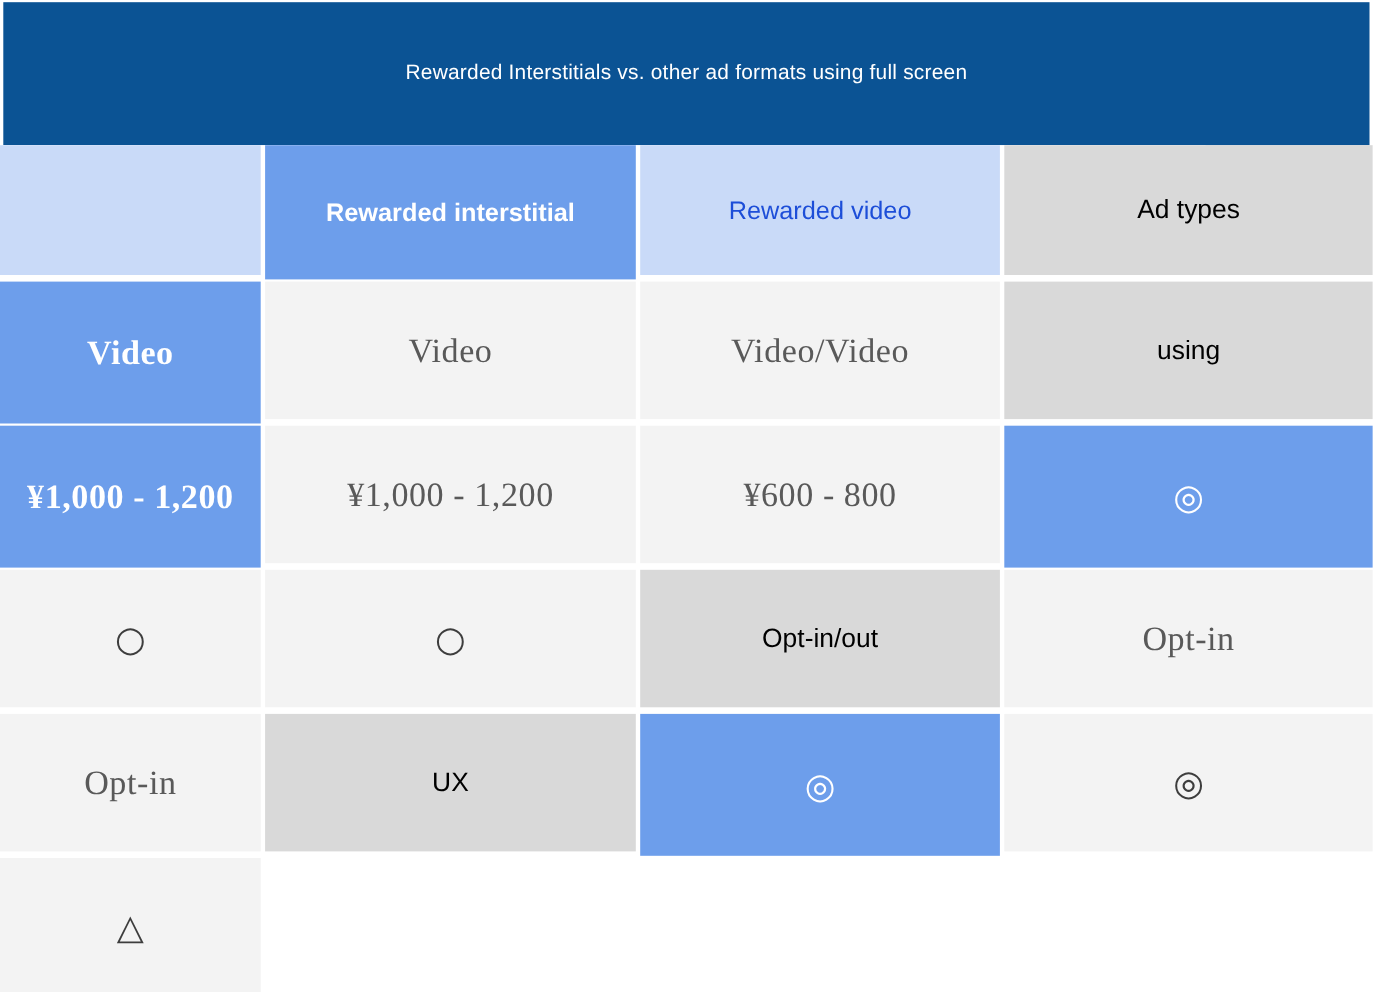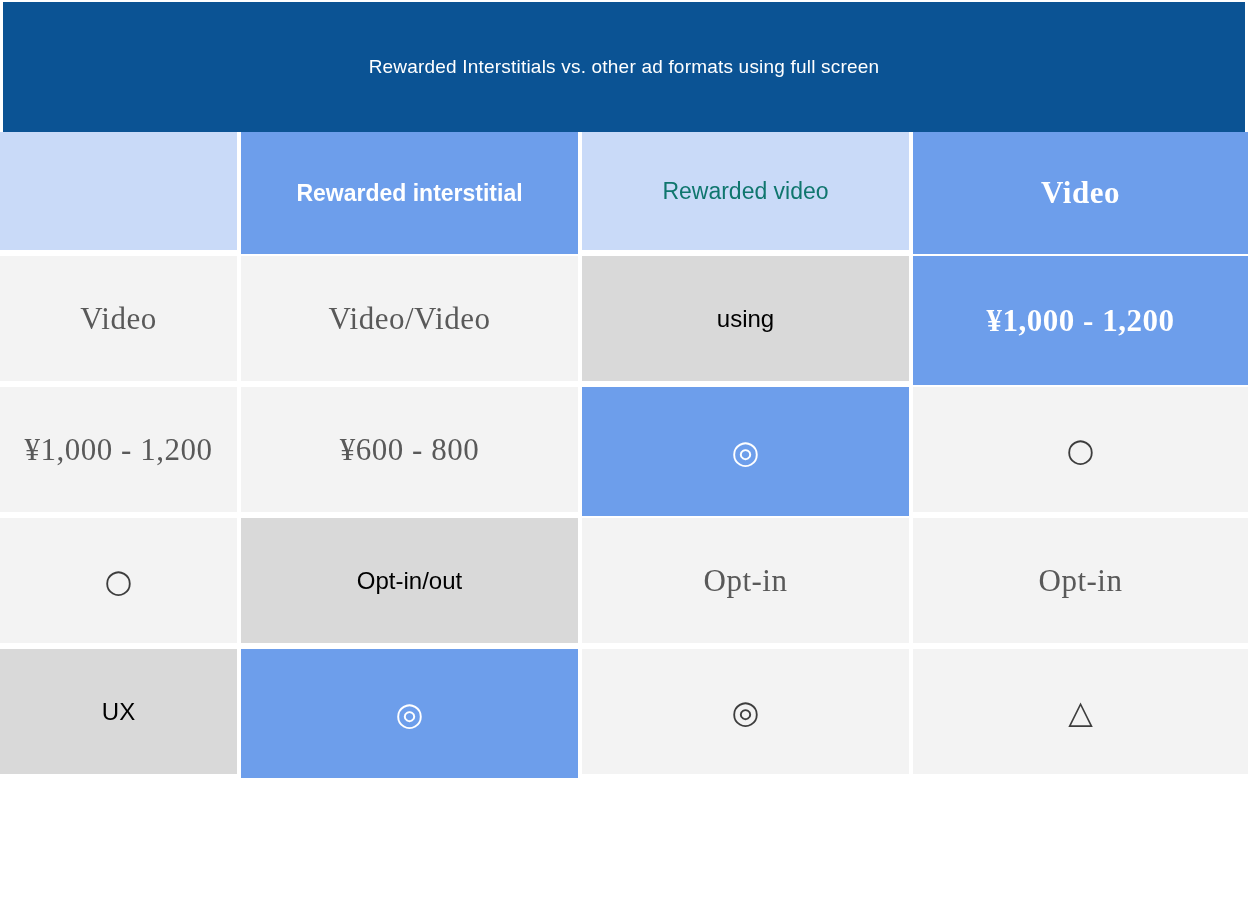--- a/index.html
+++ b/index.html
@@ -35,21 +35,21 @@
   }
   .cell {
     display: flex;
     align-items: center;
     justify-content: center;
     text-align: center;
   }
   
   .cell.colhead {
     background: #C9DAF8;
-    color: #0f766e;
+    color: #1d4ed8;
     font-size: 23px;
   }
   
   .cell.hl {
     background: #6D9EEB;
     color: #ffffff;
     margin-bottom: -4px;
   }
   .cell.colhead.hl {
     font-weight: bold;
@@ -90,20 +90,21 @@
 <div class="banner">
   <div class="banner-title">Rewarded Interstitials vs. other ad formats using full screen</div>
 </div>
 
 <div class="table">
 
   <div class="cell colhead"></div>
   <div class="cell colhead hl">Rewarded interstitial</div>
   <div class="cell colhead">Rewarded video</div>
 
+  <div class="cell rowlabel">Ad types</div>
   <div class="cell hl comic">Video</div>
   <div class="cell data comic">Video</div>
   <div class="cell data comic">Video/Video</div>
 
   <div class="cell rowlabel">using</div>
   <div class="cell hl comic">¥1,000 - 1,200</div>
   <div class="cell data comic">¥1,000 - 1,200</div>
   <div class="cell data comic">¥600 - 800</div>
 
   <div class="cell hl symbol">◎</div>

